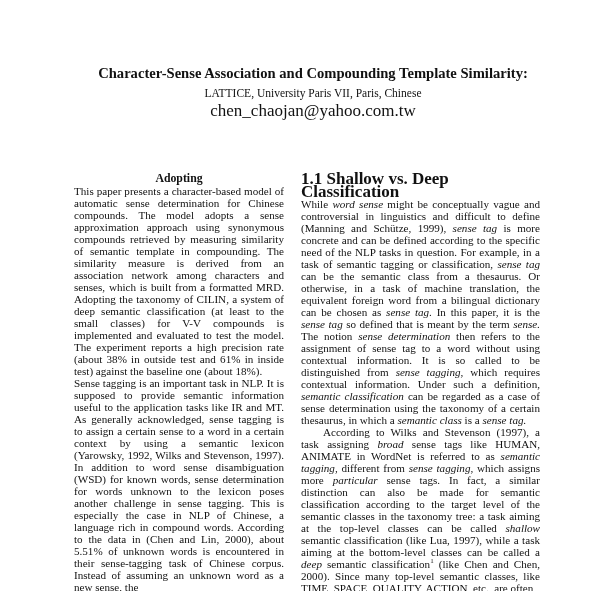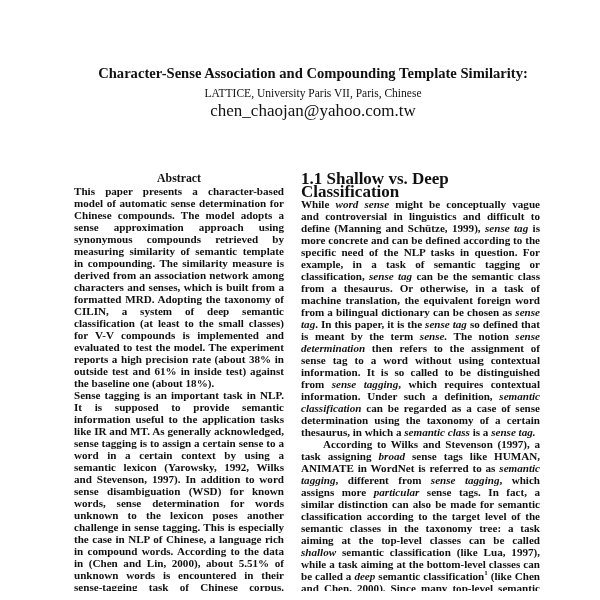--- a/index.html
+++ b/index.html
@@ -9,39 +9,39 @@
   .title { font-weight: bold; font-size: 14.6px; line-height: 18px; margin: 0; }
   .author { font-weight: bold; font-size: 12.5px; line-height: 16px; margin-top: 1px; }
   .affil { font-size: 11.5px; line-height: 18px; margin-top: 2px; }
   .email { font-size: 17px; line-height: 17px; }
   .col { position: absolute; top: 172px; font-size: 11.1px; line-height: 12px; }
   .col.left { left: 74px; width: 210px; }
   .col.right { left: 301px; width: 239px; }
   .h-abstract { font-weight: bold; font-size: 11.8px; text-align: center; line-height: 13px; margin-bottom: 0; }
   .h-section { font-weight: bold; font-size: 12.3px; line-height: 13px; margin-top: 13px; }
   .h-sub { font-weight: bold; font-size: 17px; line-height: 13px; }
-  .para { text-align: justify; margin: 0; font-weight: bold; }
+  .para { text-align: justify; margin: 0; }
   .para.indent { text-indent: 22px; }
   .clip { position: absolute; left: 0; top: 591px; width: 600px; height: 9px; background: #fff; }
   i { font-style: italic; margin-top: 36px; }
   sup { font-size: 7px; line-height: 0; }
 </style>
 </head>
 <body>
 
 <div class="page">
 
   <div class="header">
     <div class="title">Character-Sense Association and Compounding Template Similarity:</div>
     <div class="affil">LATTICE, University Paris VII, Paris, Chinese</div>
     <div class="email">chen_chaojan@yahoo.com.tw</div>
   </div>
 
   <div class="col left">
-    <div class="h-abstract">Abstract</div>
+    <div class="h-abstract">Adopting</div>
     <p class="para">This paper presents a character-based model of automatic sense determination for Chinese compounds. The model adopts a sense approximation approach using synonymous compounds retrieved by measuring similarity of semantic template in compounding. The similarity measure is derived from an association network among characters and senses, which is built from a formatted MRD. Adopting the taxonomy of CILIN, a system of deep semantic classification (at least to the small classes) for V-V compounds is implemented and evaluated to test the model. The experiment reports a high precision rate (about 38% in outside test and 61% in inside test) against the baseline one (about 18%).</p>
     <p class="para">Sense tagging is an important task in NLP. It is supposed to provide semantic information useful to the application tasks like IR and MT.   As generally acknowledged, sense tagging is to assign a certain sense to a word in a certain context by using a semantic lexicon (Yarowsky, 1992, Wilks and Stevenson, 1997). In addition to word sense disambiguation (WSD) for known words, sense determination for words unknown to the lexicon poses another challenge in sense tagging. This is especially the case in NLP of Chinese, a language rich in compound words. According to the data in (Chen and Lin, 2000), about 5.51% of unknown words is encountered in their sense-tagging task of Chinese corpus. Instead of assuming an unknown word as a new sense, the</p>
   </div>
 
   <div class="col right">
     <div class="h-sub">1.1 Shallow vs. Deep Classification</div>
     <p class="para">While <i>word sense</i> might be conceptually vague and controversial in linguistics and difficult to define (Manning and Schütze, 1999), <i>sense tag</i> is more concrete and can be defined according to the specific need of the NLP tasks in question. For example, in a task of semantic tagging or classification, <i>sense tag</i> can be the semantic class from a thesaurus. Or otherwise, in a task of machine translation, the equivalent foreign word from a bilingual dictionary can be chosen as <i>sense tag</i>. In this paper, it is the <i>sense tag</i> so defined that is meant by the term <i>sense.</i> The notion <i>sense determination</i> then refers to the assignment of sense tag to a word without using contextual information. It is so called to be distinguished from <i>sense tagging</i>, which requires contextual information. Under such a definition, <i>semantic classification</i> can be regarded as a case of sense determination using the taxonomy of a certain thesaurus, in which a <i>semantic class</i> is a <i>sense tag.</i></p>
     <p class="para indent">According to Wilks and Stevenson (1997), a task assigning <i>broad</i> sense tags like HUMAN, ANIMATE in WordNet is referred to as <i>semantic tagging</i>, different from <i>sense tagging</i>, which assigns more <i>particular</i> sense tags. In fact, a similar distinction can also be made for semantic classification according to the target level of the semantic classes in the taxonomy tree: a task aiming at the top-level classes can be called <i>shallow</i> semantic classification (like Lua, 1997), while a task aiming at the bottom-level classes can be called a <i>deep</i> semantic classification<sup>1</sup> (like Chen and Chen, 2000). Since many top-level semantic classes, like TIME, SPACE, QUALITY, ACTION, etc., are often</p>
   </div>
 

